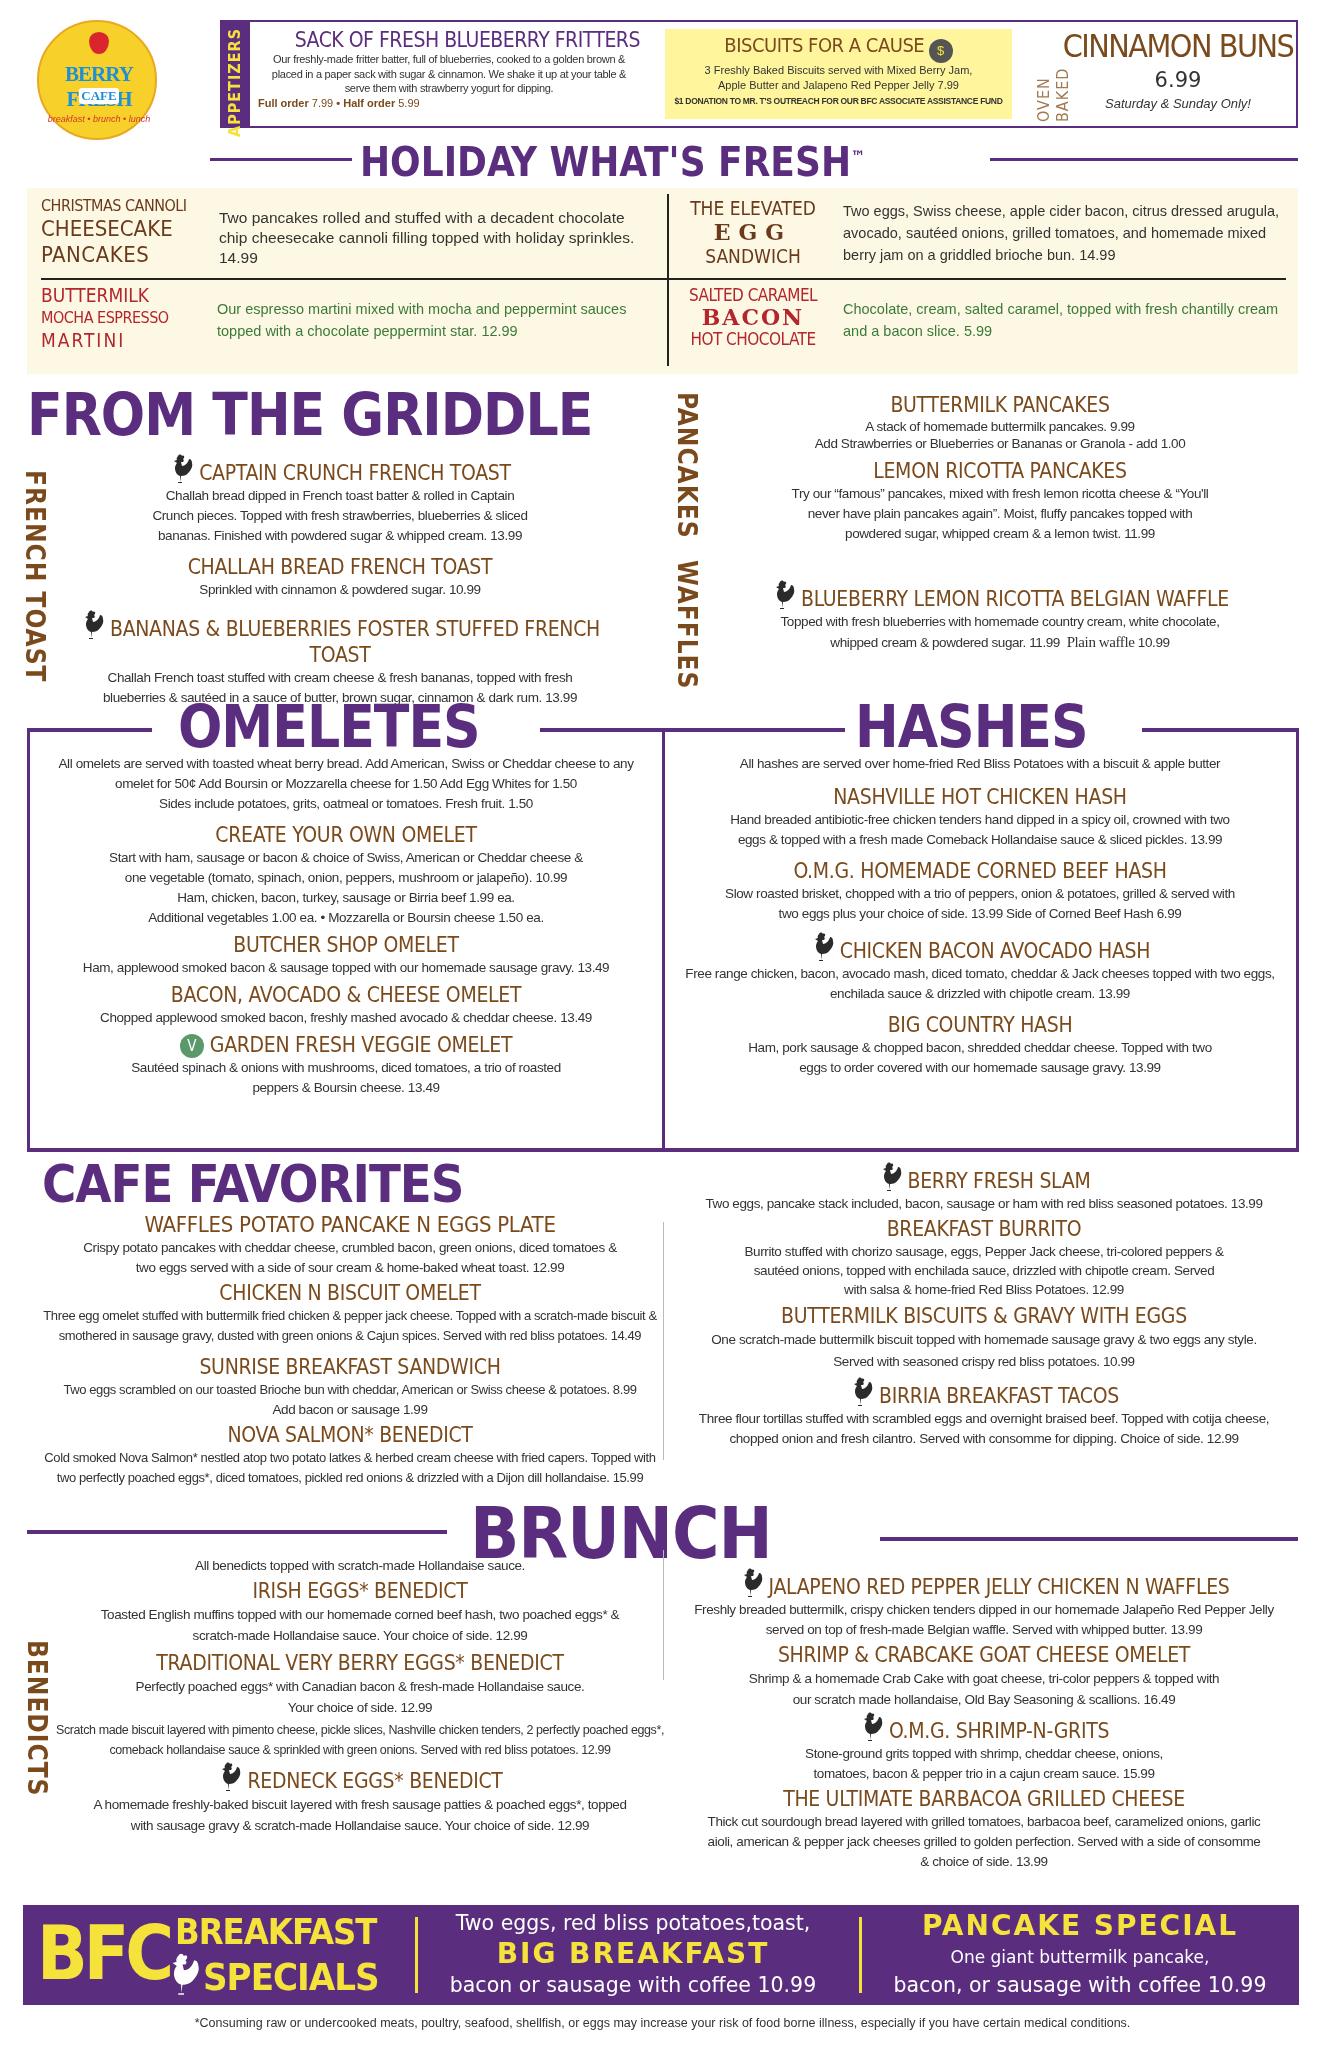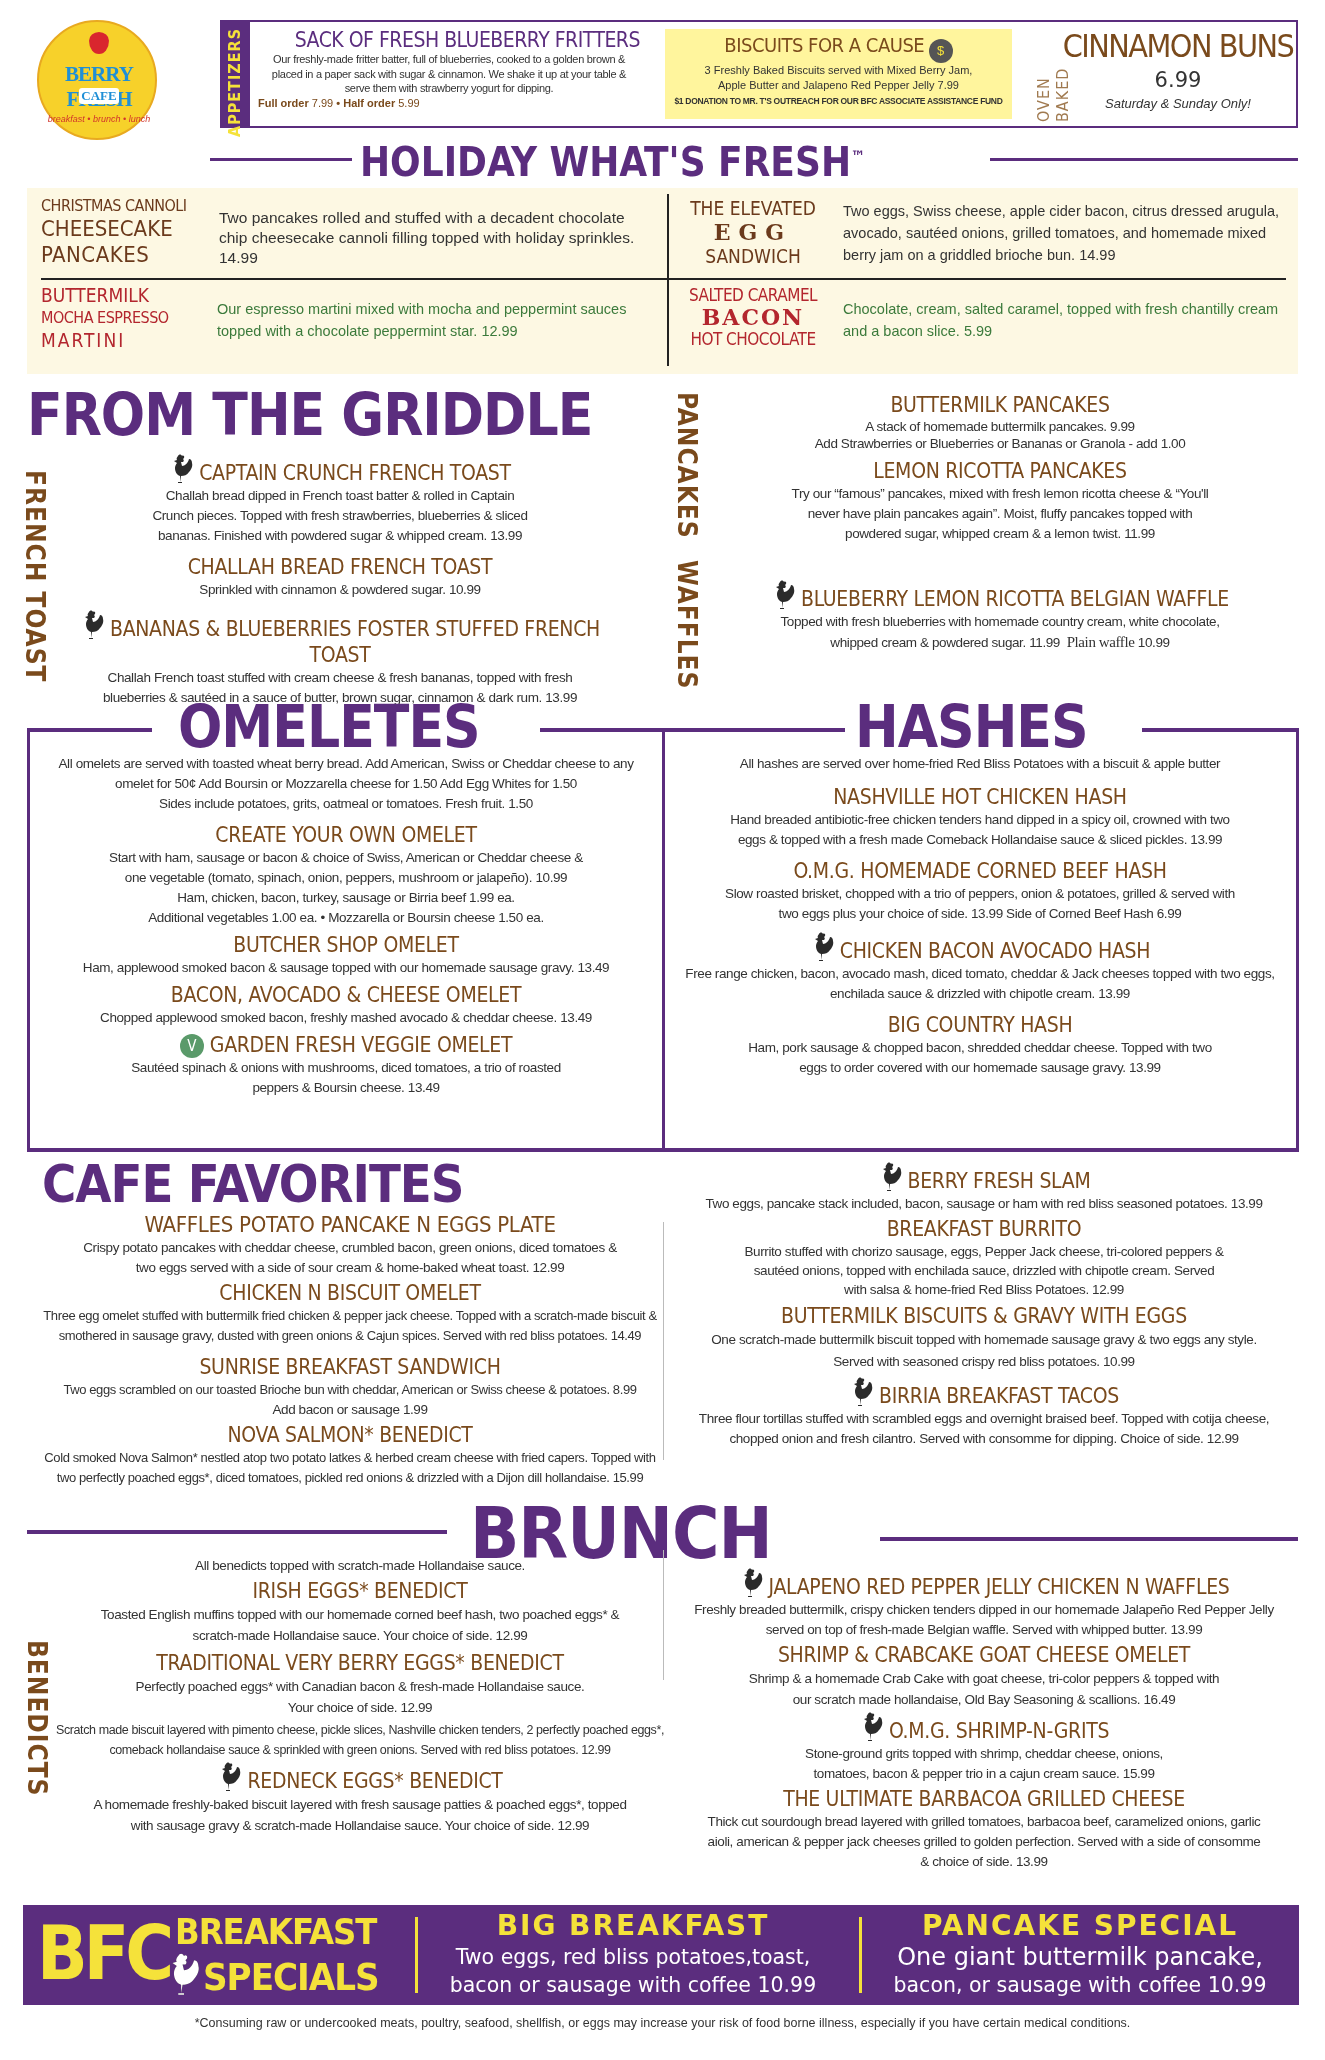--- a/index.html
+++ b/index.html
@@ -317,25 +317,25 @@
   <div class="abs" style="left:14px;top:2px;font-family:'DejaVu Sans Condensed','DejaVu Sans',sans-serif;font-weight:bold;font-size:74px;line-height:92px;color:#f5e23a;letter-spacing:-4px">BFC</div>
   <div class="abs" style="left:152px;top:6px;font-family:'DejaVu Sans Condensed','DejaVu Sans',sans-serif;font-weight:bold;font-size:36px;line-height:42px;color:#f5e23a;letter-spacing:-1px">BREAKFAST</div>
   <svg class="abs" viewBox="0 0 26 32" style="left:142px;top:48px;width:38px;height:46px">
       <use href="#rooster" style="fill:#fff"></use>
       <path d="M9 2c1-2 3-2 4 0 1-1 3 0 2 2l-1 1c1 1 1 2 0 3h-2l1 4c3 0 6-3 7-7 2 0 3 2 3 4 1 3-1 7-3 9-2 3-5 4-8 4l-1 6h2v1H9v-1h2l0-6c-3-1-5-4-5-8 0-2 1-4 2-5L5 7l3-1C7 5 8 3 9 2z" fill="#fff"></path>
     </svg>
   <div class="abs" style="left:180px;top:50px;font-family:'DejaVu Sans Condensed','DejaVu Sans',sans-serif;font-weight:bold;font-size:38px;line-height:44px;color:#f5e23a;letter-spacing:-1px">SPECIALS</div>
   <div class="abs" style="left:392px;top:12px;width:3px;height:76px;background:#f5e23a"></div>
 
   <div class="abs" style="left:400px;top:4px;width:420px;text-align:center">
+    <div style="font-family:'DejaVu Sans',sans-serif;font-size:20.5px;line-height:28px;color:#fff">Two eggs, red bliss potatoes,toast,</div>
     <div style="font-family:'DejaVu Sans',sans-serif;font-weight:bold;font-size:28px;line-height:34px;color:#f5e23a;letter-spacing:2px">BIG BREAKFAST</div>
-    <div style="font-family:'DejaVu Sans',sans-serif;font-size:20.5px;line-height:28px;color:#fff">Two eggs, red bliss potatoes,toast,</div>
     <div style="font-family:'DejaVu Sans',sans-serif;font-size:20.5px;line-height:28px;color:#fff">bacon or sausage with coffee 10.99</div>
   </div>
   <div class="abs" style="left:836px;top:12px;width:3px;height:76px;background:#f5e23a"></div>
   <div class="abs" style="left:842px;top:4px;width:430px;text-align:center">
     <div style="font-family:'DejaVu Sans',sans-serif;font-weight:bold;font-size:28px;line-height:34px;color:#f5e23a;letter-spacing:2px">PANCAKE SPECIAL</div>
-    <div style="font-family:'DejaVu Sans',sans-serif;font-size:24px;line-height:28px;color:#fff">One giant buttermilk pancake,</div>
+    <div style="font-family:'DejaVu Sans',sans-serif;font-size:17px;line-height:28px;color:#fff">One giant buttermilk pancake,</div>
     <div style="font-family:'DejaVu Sans',sans-serif;font-size:20.5px;line-height:28px;color:#fff">bacon, or sausage with coffee 10.99</div>
   </div>
 </div>
 
 <div class="abs" style="left:0;top:2016px;width:1325px;text-align:center;font-size:12.5px;color:#333">*Consuming raw or undercooked meats, poultry, seafood, shellfish, or eggs may increase your risk of food borne illness, especially if you have certain medical conditions.</div>
 
 </body></html>

